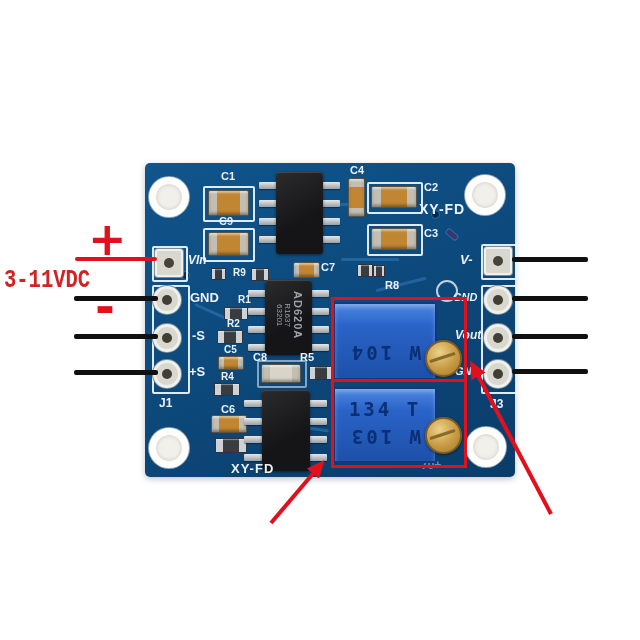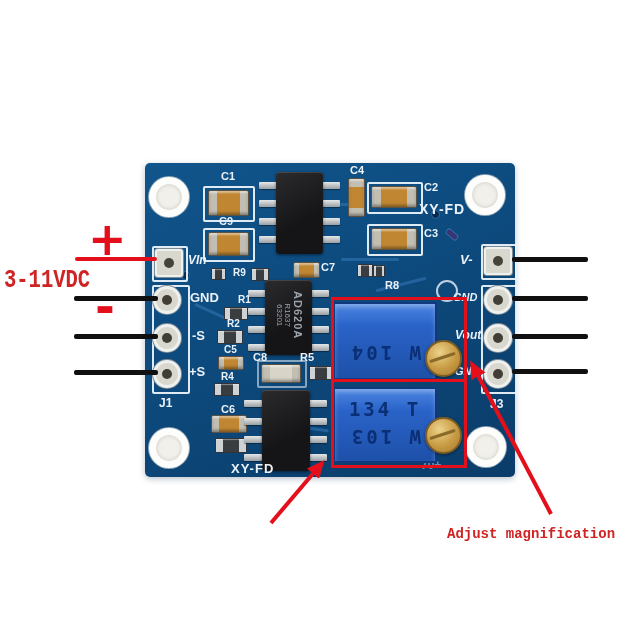--- a/index.html
+++ b/index.html
@@ -247,21 +247,20 @@
   <div class="wire" style="left:74px;top:334px;width:84px;"></div>
   <div class="wire" style="left:74px;top:370px;width:84px;"></div>
   <div class="wire" style="left:512px;top:257px;width:76px;"></div>
   <div class="wire" style="left:512px;top:296px;width:76px;"></div>
   <div class="wire" style="left:512px;top:334px;width:76px;"></div>
   <div class="wire" style="left:512px;top:369px;width:76px;"></div>
 
   <span class="sign" style="left:88px;top:212px;font-size:46px;">+</span>
   <span class="rtext" style="left:4px;top:266px;font-size:25px;transform:scaleX(.82);transform-origin:left;">3-11VDC</span>
   <span class="sign" style="left:95px;top:278px;font-size:48px;">-</span>
-  <span class="rtext" style="left:447px;top:526px;font-size:14px;">Adjust magnification</span>
 
   <svg id="overlay" width="640" height="640">
     <defs>
       <marker id="ah" markerUnits="userSpaceOnUse" markerWidth="18" markerHeight="16" refX="14" refY="8" orient="auto">
         <polygon points="0,0 18,8 0,16" fill="#e3101c"></polygon>
       </marker>
     </defs>
     <line x1="271" y1="523" x2="322" y2="463" stroke="#e3101c" stroke-width="4" marker-end="url(#ah)"></line>
     <line x1="551" y1="514" x2="472" y2="364" stroke="#e3101c" stroke-width="4" marker-end="url(#ah)"></line>
   </svg>

